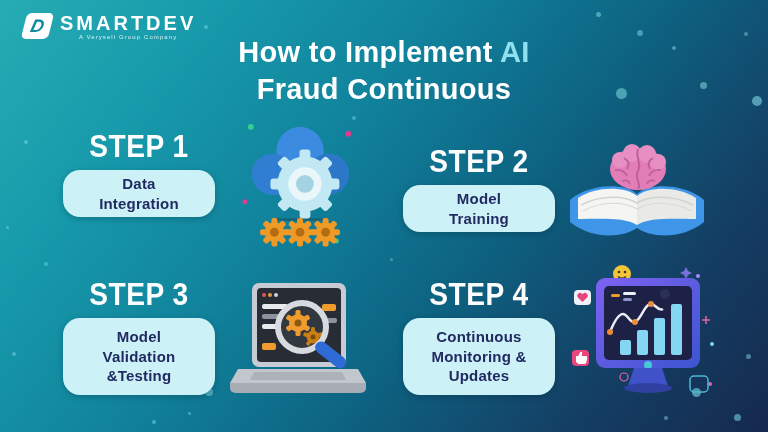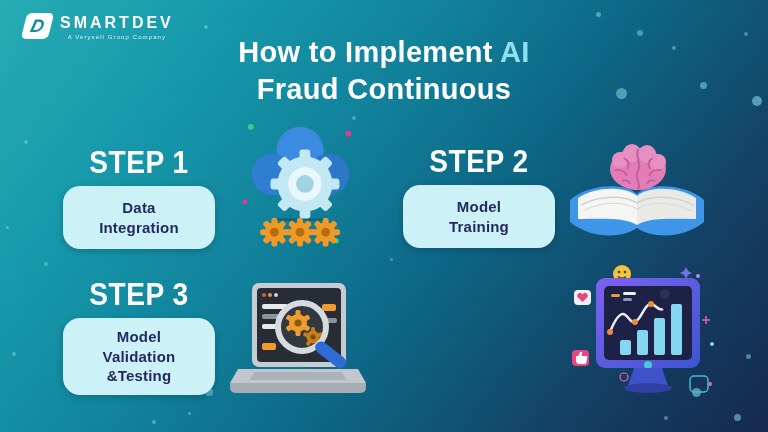--- a/index.html
+++ b/index.html
@@ -10,43 +10,43 @@
   }
   
   .dot{position:absolute;border-radius:50%;background:#7fd9e2;pointer-events:none;}
   
   .brand{position:absolute;left:24px;top:13px;display:flex;align-items:flex-start;gap:9px;}
   .brand-mark{
     width:27px;height:26px;background:#ffffff;border-radius:5px;
     transform:skewX(-14deg);display:flex;align-items:center;justify-content:center;
     font-weight:900;font-style:italic;font-size:18px;color:#0d8c9e;
   }
-  .brand-name{color:#fff;font-size:16px;font-weight:700;letter-spacing:3px;line-height:20px;}
+  .brand-name{color:#fff;font-size:20px;font-weight:700;letter-spacing:3px;line-height:20px;}
   .brand-tagline{color:rgba(255,255,255,.85);font-size:6px;letter-spacing:1.1px;margin-top:1px;text-align:center;}
   
   .title{
     position:absolute;top:34px;left:0;width:100%;margin:0;text-align:center;
     color:#ffffff;font-size:29px;font-weight:800;line-height:37px;letter-spacing:.3px;
   }
   .title .accent{color:#8ee0ee;}
   
   .step{position:absolute;width:152px;text-align:center;}
-  .step1{left:63px;top:146px;}
+  .step1{left:63px;top:130px;}
   .step2{left:403px;top:145px;}
   .step3{left:63px;top:278px;}
   .step4{left:403px;top:278px;}
   .step-heading{
     margin:0 0 7px 0;color:#fdfdfd;font-size:29px;font-weight:800;letter-spacing:.5px;
     transform:scale(.97,1.1);transform-origin:center;
   }
   .step-card{
     background:#ccf2f8;border-radius:17px;display:flex;align-items:center;justify-content:center;
     box-shadow:0 2px 6px rgba(0,25,45,.25);
   }
-  .row1 .step-card{height:63px;}
+  .row1 .step-card{height:47px;}
   .row2 .step-card{height:77px;}
   .step-label{
     margin:0;color:#232a61;font-size:15px;font-weight:800;line-height:1.32;
     white-space:pre-line;letter-spacing:.2px;
   }
   
   .icon{position:absolute;}
   .icon svg{display:block;width:100%;height:100%;}
   .icon1{left:237px;top:116px;width:128px;height:132px;}
   .icon2{left:558px;top:138px;width:158px;height:112px;}
@@ -113,20 +113,28 @@
 
   <section class="step step3 row2">
     <h2 class="step-heading">STEP 3</h2>
     <div class="step-card">
       <p class="step-label">Model
 Validation
 &amp;Testing</p>
     </div>
   </section>
 
+  <section class="step step4 row2">
+    <h2 class="step-heading">STEP 4</h2>
+    <div class="step-card">
+      <p class="step-label">Continuous
+Monitoring &amp;
+Updates</p>
+    </div>
+  </section>
 
   <div class="icon icon1">
     <svg viewBox="0 0 130 132">
       <circle cx="14" cy="10" r="3" fill="#35d08d"></circle>
       <circle cx="113" cy="17" r="3" fill="#e13a90"></circle>
       <circle cx="8" cy="86" r="2.5" fill="#e13a90"></circle>
       <circle cx="101" cy="126" r="2.5" fill="#35d08d"></circle>
       <g>
         <circle cx="64" cy="34" r="24" fill="#3b8ce0"></circle>
         <circle cx="36" cy="58" r="21" fill="#2f7ed2"></circle>

